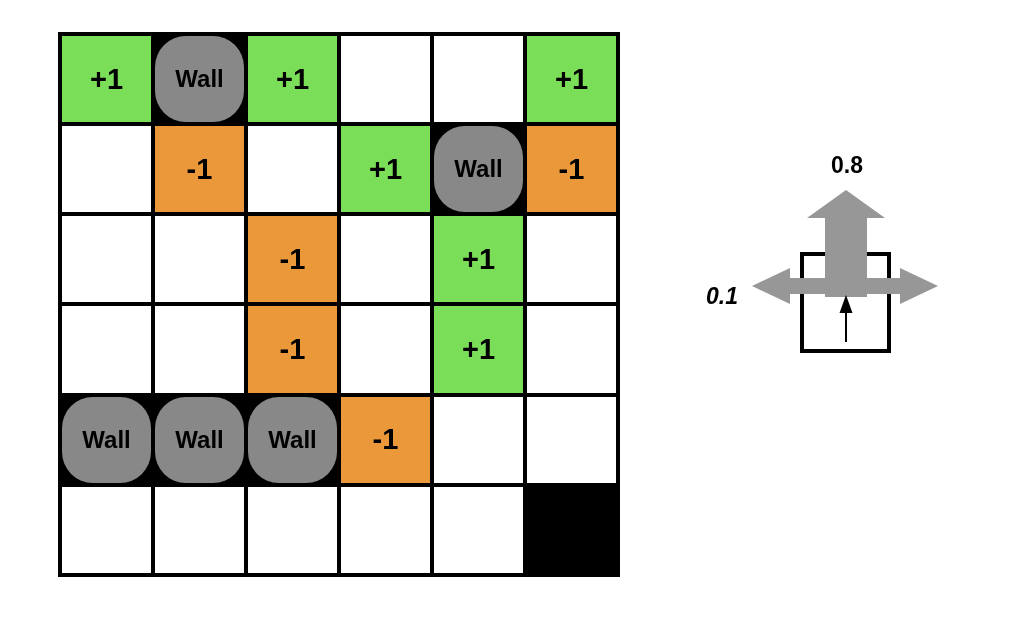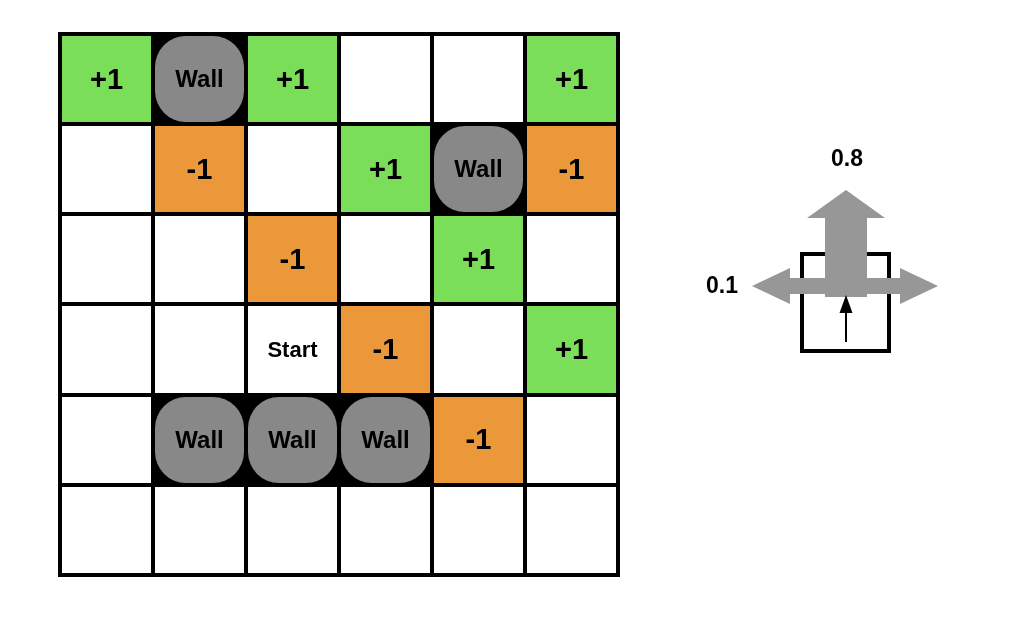--- a/index.html
+++ b/index.html
@@ -64,22 +64,22 @@
     height: 230px;
   }
   .prob-label {
     position: absolute;
     font-weight: bold;
     color: var(--text);
     font-size: 23px;
     line-height: 1.2;
     text-align: center;
   }
-  .prob-up   { left: 820px; top: 145px; width: 54px; }
-  .prob-side { left: 697px; top: 272px; width: 50px; }
+  .prob-up   { left: 820px; top: 152px; width: 54px; }
+  .prob-side { left: 697px; top: 283px; width: 50px; font-style: italic; }
 
   .fill-arrow { fill: var(--arrow); }
   .agent-box { fill: var(--page-bg); stroke: var(--grid-line); stroke-width: 4; }
   .small-arrow-line { stroke: var(--text); stroke-width: 2; }
   .small-arrow-head { fill: var(--text); }
 </style>
 </head>
 <body>
 
 <div class="canvas">
@@ -142,23 +142,20 @@
     <div class="cell" data-type="empty">
         <span></span>
       </div>
 
     <div class="cell" data-type="empty">
         <span></span>
       </div>
     <div class="cell" data-type="empty">
         <span></span>
       </div>
-    <div class="cell" data-type="start">
-        <span>Start</span>
-      </div>
     <div class="cell" data-type="negative">
         <span>-1</span>
       </div>
     <div class="cell" data-type="empty">
         <span></span>
       </div>
     <div class="cell" data-type="positive">
         <span>+1</span>
       </div>
 

